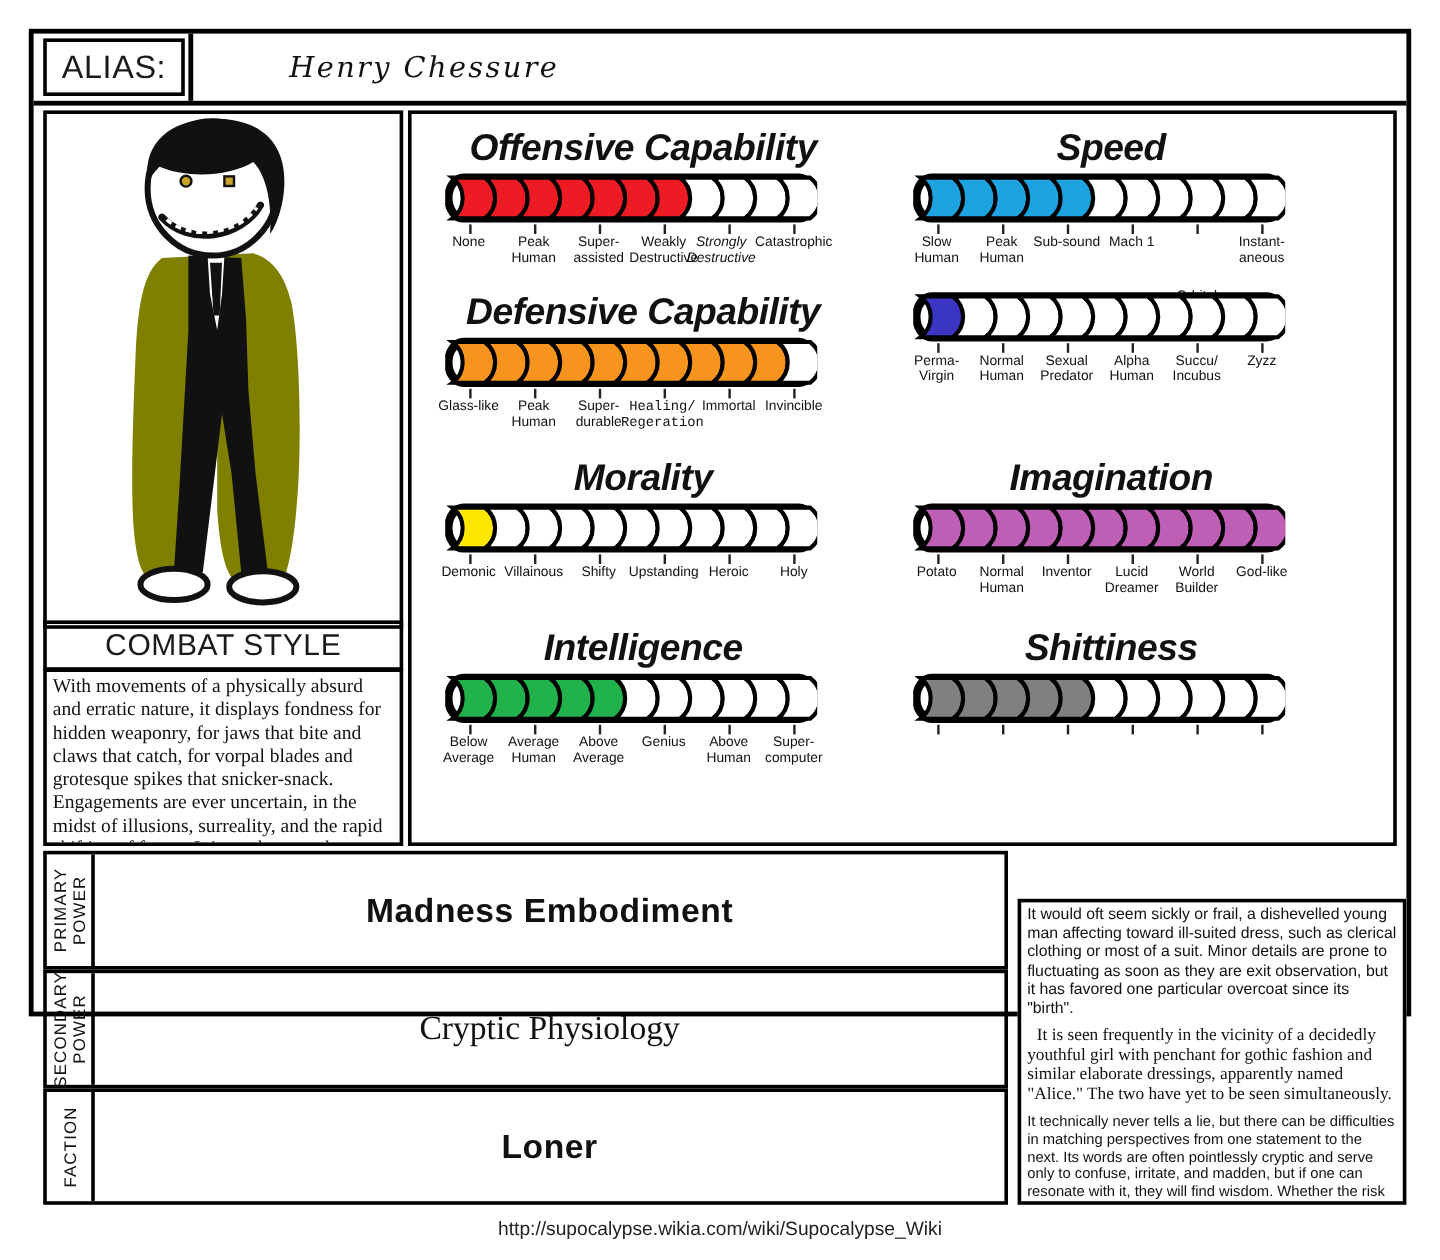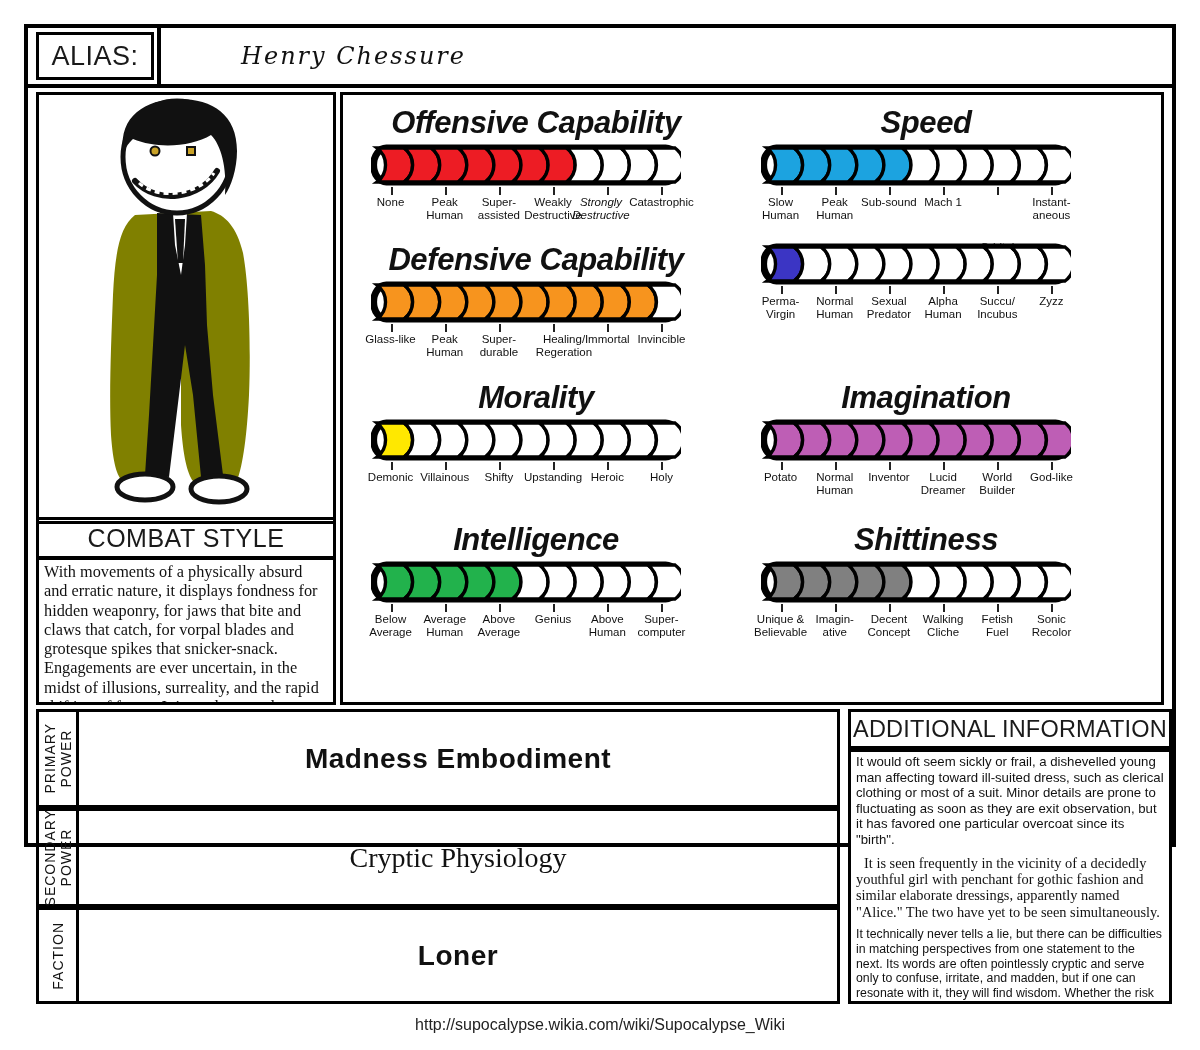--- a/index.html
+++ b/index.html
@@ -405,21 +405,21 @@
             <div class="tick" style="left: 73.7273px;"></div>
             <div class="tick" style="left: 127.909px;"></div>
             <div class="tick" style="left: 182.091px;"></div>
             <div class="tick" style="left: 236.273px;"></div>
             <div class="tick" style="left: 290.455px;"></div>
           </div>
           <div class="bar-labels">
             <div class="bar-label" style="left: 19.5455px;">Glass-like</div>
             <div class="bar-label" style="left: 73.7273px;">Peak<br>Human</div>
             <div class="bar-label" style="left: 127.909px;">Super-<br>durable</div>
-            <div class="bar-label" style="left: 193px;">Healing/<br>Regeration</div>
+            <div class="bar-label" style="left: 181px; font-family: Liberation Mono, monospace;">Healing/<br>Regeration</div>
             <div class="bar-label" style="left: 236.273px;">Immortal</div>
             <div class="bar-label" style="left: 290.455px;">Invincible</div>
           </div>
         </div>
         <div class="stat" style="left: 418px; top: 147px;">
           <div class="bar-wrap">
             <svg class="bar-svg" width="310" height="44" viewBox="0 0 310 44">
               <path d="M15.350000000000001 5 L294.65 5 A12.75 17 0 0 1 294.65 39 L15.350000000000001 39 A12.75 17 0 0 1 15.350000000000001 5 Z" fill="#ffffff" stroke="#000000" stroke-width="7" stroke-linejoin="round"></path>
               <path d="M6 5 L33.09090909090909 5 C44.46909090909091 13.5 44.46909090909091 30.5 33.09090909090909 39 L6 39 C17.378181818181815 30.5 17.378181818181815 13.5 6 5 Z" fill="#3B35C4" stroke="#000000" stroke-width="3.4"></path>
               <path d="M33.09090909090909 5 L60.18181818181819 5 C71.56 13.5 71.56 30.5 60.18181818181819 39 L33.09090909090909 39 C44.46909090909091 30.5 44.46909090909091 13.5 33.09090909090909 5 Z" fill="#ffffff" stroke="#000000" stroke-width="3.4"></path>
@@ -575,28 +575,20 @@
             </svg>
           </div>
           <div class="ticks">
             <div class="tick" style="left: 19.5455px;"></div>
             <div class="tick" style="left: 73.7273px;"></div>
             <div class="tick" style="left: 127.909px;"></div>
             <div class="tick" style="left: 182.091px;"></div>
             <div class="tick" style="left: 236.273px;"></div>
             <div class="tick" style="left: 290.455px;"></div>
           </div>
-          <div class="bar-labels">
-            <div class="bar-label" style="left: 19.5455px;">Unique &amp;<br>Believable</div>
-            <div class="bar-label" style="left: 73.7273px;">Imagin-<br>ative</div>
-            <div class="bar-label" style="left: 127.909px;">Decent<br>Concept</div>
-            <div class="bar-label" style="left: 182.091px;">Walking<br>Cliche</div>
-            <div class="bar-label" style="left: 236.273px;">Fetish<br>Fuel</div>
-            <div class="bar-label" style="left: 290.455px;">Sonic<br>Recolor</div>
-          </div>
         </div>
       </div>
   </div>
 
   <div class="power-row" id="power-row-0" style="top: 681px; width: 804px; height: 99px;">
     <div class="power-tab">
         <span>PRIMARY<br>POWER</span>
       </div>
     <div class="power-value">
         <span class="font-thin">Madness Embodiment</span>
@@ -612,23 +604,20 @@
   </div>
   <div class="power-row" id="power-row-2" style="top: 879px; width: 804px; height: 97px;">
     <div class="power-tab">
         <span>FACTION</span>
       </div>
     <div class="power-value">
         <span class="font-thin">Loner</span>
       </div>
   </div>
 
-  <div class="addinfo-header">
-    <span>ADDITIONAL INFORMATION</span>
-  </div>
   <div class="addinfo-body">
     <p class="ai-p1">It would oft seem sickly or frail, a dishevelled young man affecting toward ill-suited dress, such as clerical clothing or most of a suit. Minor details are prone to fluctuating as soon as they are exit observation, but it has favored one particular overcoat since its "birth".</p>
     <p class="ai-p2">It is seen frequently in the vicinity of a decidedly youthful girl with penchant for gothic fashion and similar elaborate dressings, apparently named "Alice." The two have yet to be seen simultaneously.</p>
     <p class="ai-p3">It technically never tells a lie, but there can be difficulties in matching perspectives from one statement to the next. Its words are often pointlessly cryptic and serve only to confuse, irritate, and madden, but if one can resonate with it, they will find wisdom. Whether the risk is worth the reward, however, is very much a personal decision.</p>
   </div>
 
 </div>
 
 <div class="footer">http://supocalypse.wikia.com/wiki/Supocalypse_Wiki</div>
 

